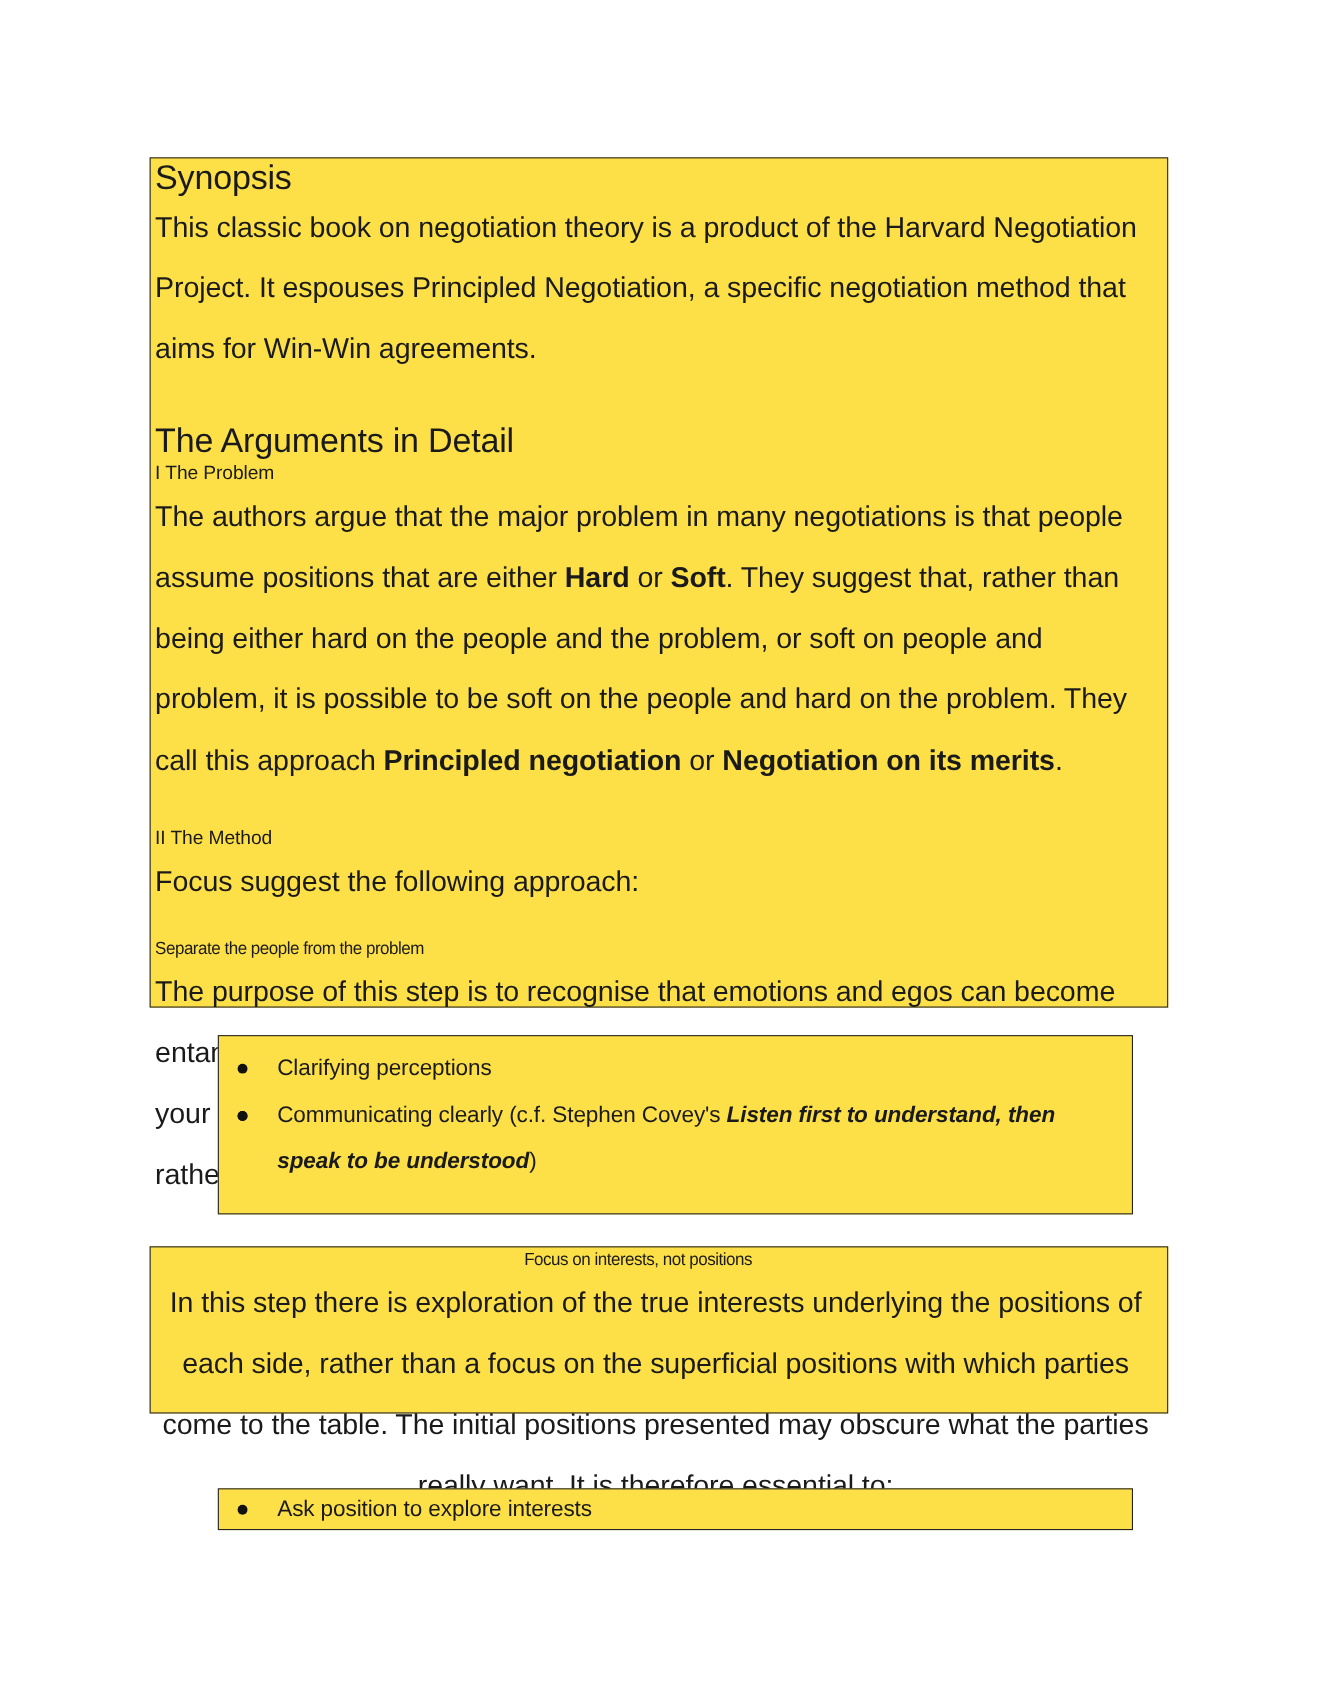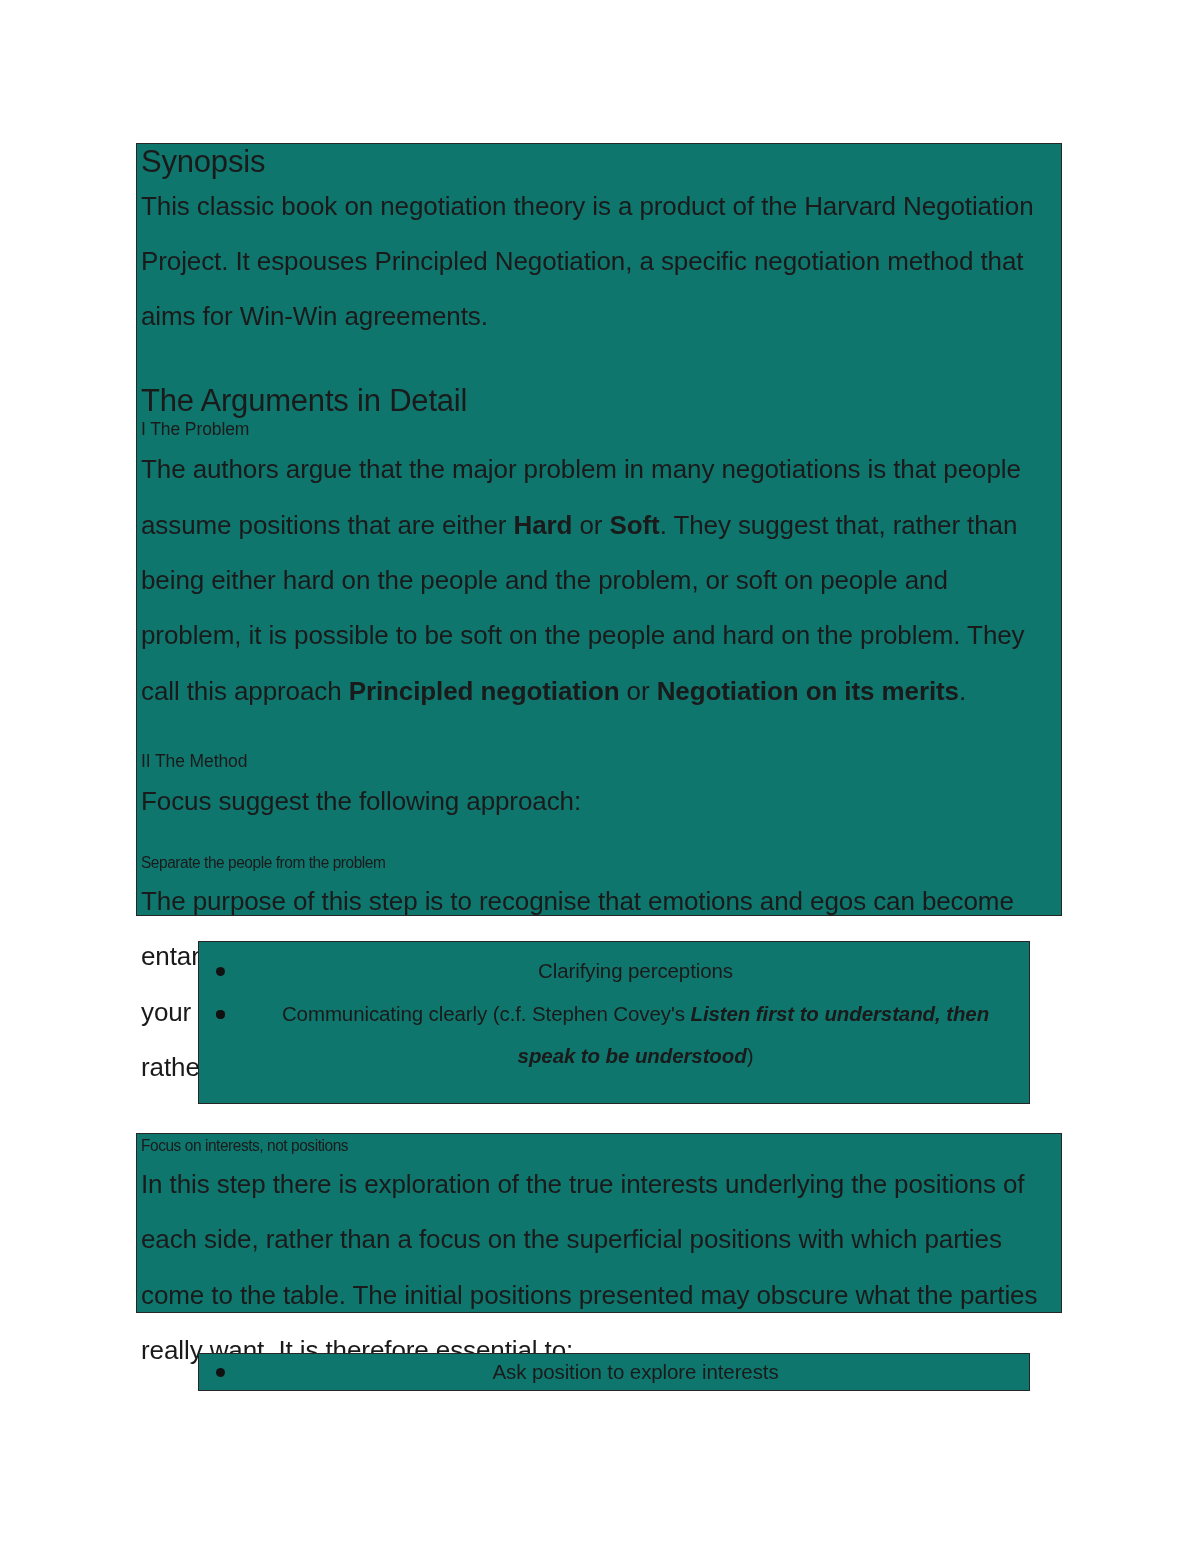--- a/index.html
+++ b/index.html
@@ -23,21 +23,21 @@
     width: 1200px;
     height: 1553px;
     background: #ffffff;
   }
 
   
   .tbox {
     position: absolute;
     border: 1.6px solid #262626;
     box-sizing: border-box;
-    background: #0f766e;
+    background: #fde047;
   }
 
   
   #box-main {
     left: 136px;
     top: 143px;
     width: 926px;
     height: 773px;
     padding: 2px 10px 0 4px;
   }
@@ -49,22 +49,23 @@
     width: 832px;
     height: 163px;
     padding: 8px 10px 6px 8px;
   }
 
   
   #box-interests {
     left: 136px;
     top: 1133px;
     width: 926px;
-    height: 180px;
+    height: 152px;
     padding: 2px 10px 0 4px;
+    text-align: center;
   }
 
   
   #box-bullets-2 {
     left: 198px;
     top: 1353px;
     width: 832px;
     height: 38px;
     padding: 3px 10px 3px 8px;
   }
@@ -113,21 +114,20 @@
   }
 
   strong { font-weight: 700; }
   .bi { font-weight: 700; font-style: italic; }
 
   
   ul.bl {
     list-style: none;
     margin: 0;
     padding: 0;
-    text-align: center;
   }
   ul.bl li {
     position: relative;
     font-size: 20.5px;
     line-height: 2.08;
     padding-left: 45px;
     letter-spacing: -0.1px;
   }
   ul.bl li .bullet-dot {
     position: absolute;

